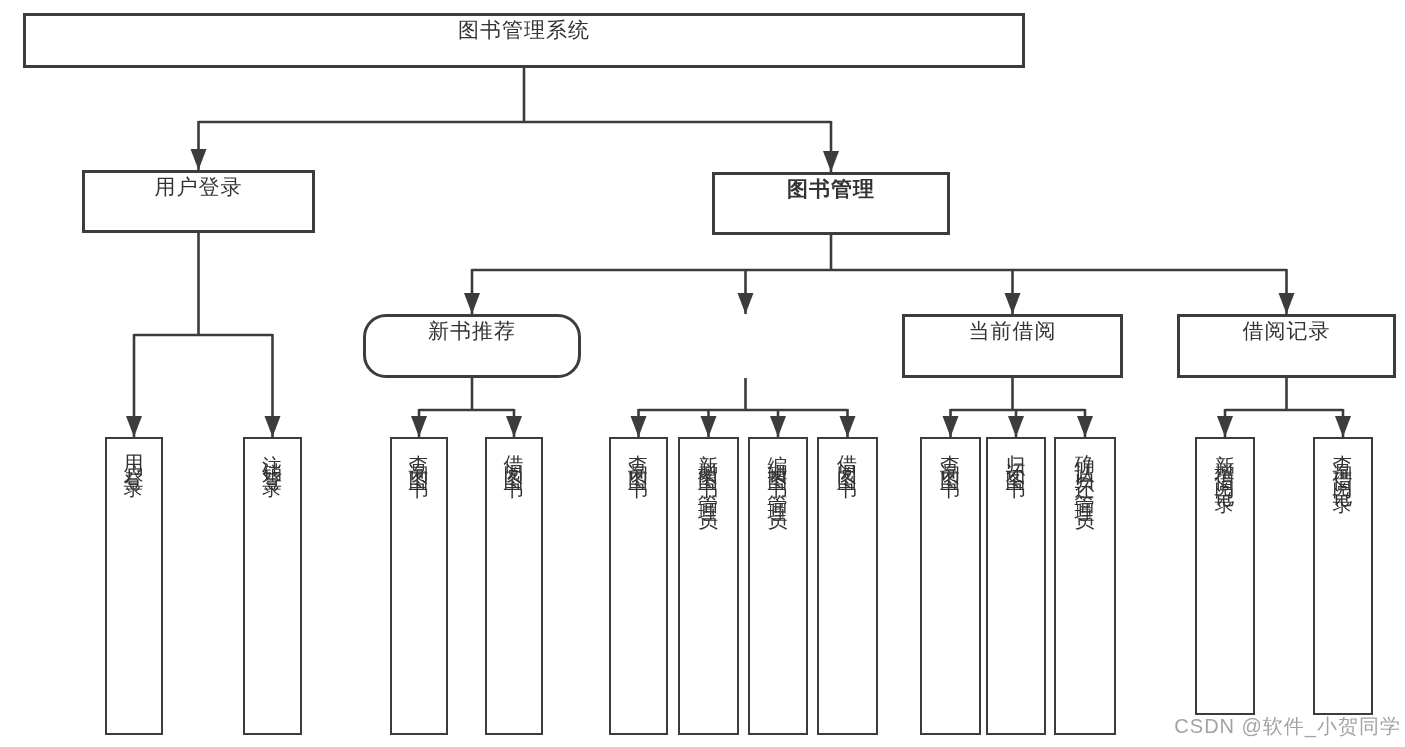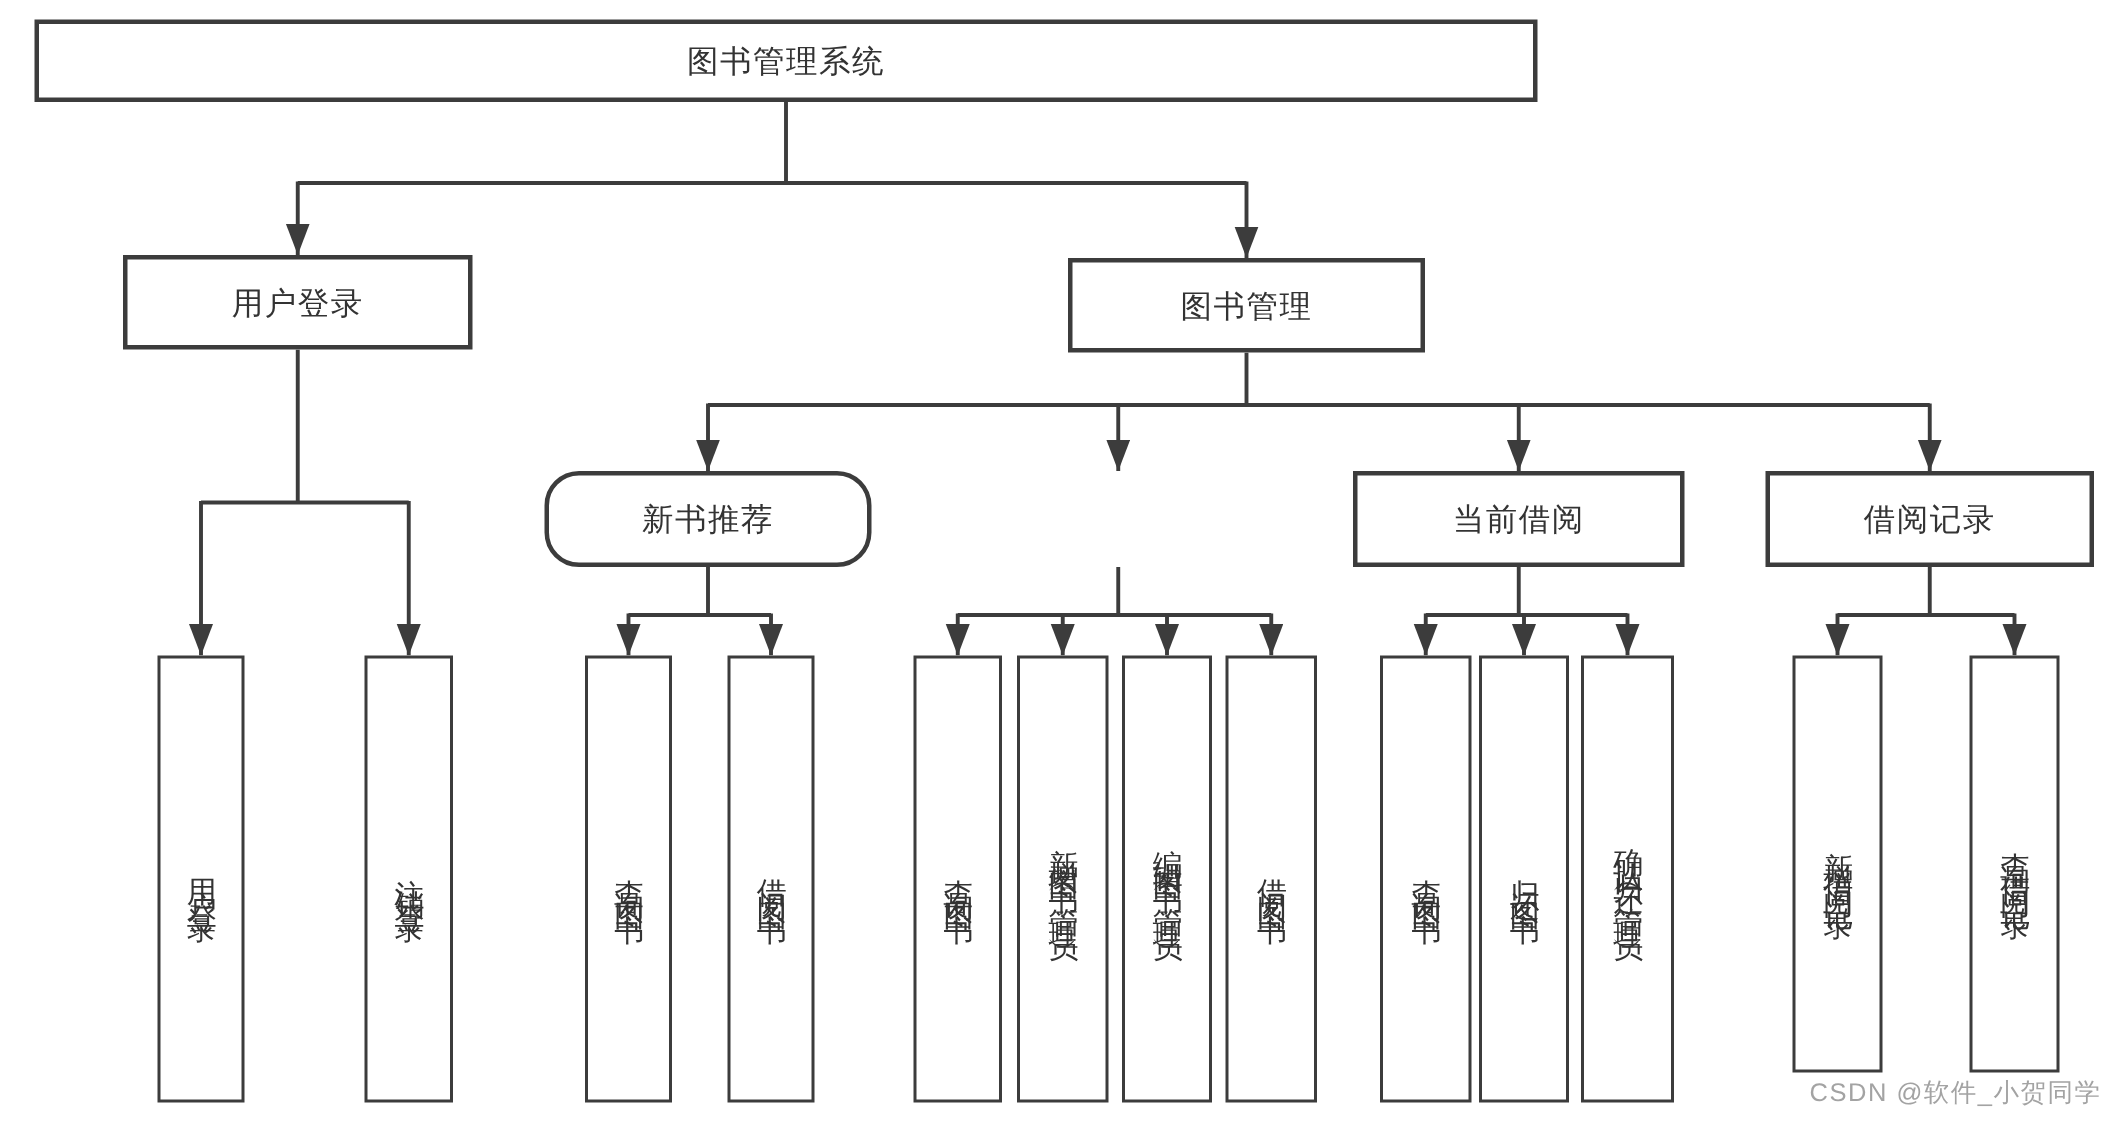--- a/index.html
+++ b/index.html
@@ -35,21 +35,21 @@
   .edges .arrowfill{
     fill:var(--line);
     stroke:none;
   }
   .node{
     position:absolute;
     box-sizing:border-box;
     border:3px solid var(--line);
     background:var(--box_bg);
     display:flex;
-    align-items:center;
+    align-items:flex-start;
     justify-content:center;
     color:var(--text);
   }
   .node .h-label{
     font-size:21px;
     letter-spacing:1px;
     white-space:nowrap;
   }
   .node .v-label{
     writing-mode:vertical-rl;
@@ -58,21 +58,21 @@
     letter-spacing:8px;
     line-height:1.1;
   }
   .leaf{
     border-width:2.5px;
   }
   .watermark{
     position:absolute;
     right:4px;
     bottom:7px;
-    font-size:17px;
+    font-size:20px;
     letter-spacing:1px;
     color:var(--watermark);
     text-shadow:1px 1px 0 #ffffff;
     white-space:nowrap;
     z-index:5;
   }
 </style>
 </head>
 <body>
 
@@ -126,21 +126,21 @@
     <path d="M1343,409 V437" marker-end="url(#arrowhead)"></path>
   </svg>
 
   <div class="node" style="left:23px;top:13px;width:1002px;height:55px;">
     <span class="h-label">图书管理系统</span>
   </div>
 
   <div class="node" style="left:82px;top:170px;width:233px;height:63px;">
     <span class="h-label">用户登录</span>
   </div>
-  <div class="node" style="left:712px;top:172px;width:238px;height:63px;">
+  <div class="node" style="left:712px;top:172px;width:238px;height:63px;font-weight:bold;">
     <span class="h-label">图书管理</span>
   </div>
 
   <div class="node" style="left:363px;top:314px;width:218px;height:64px;border-radius:23px;">
     <span class="h-label">新书推荐</span>
   </div>
   <div class="node" style="left:902px;top:314px;width:221px;height:64px;font-family:Liberation Mono, monospace;">
     <span class="h-label">当前借阅</span>
   </div>
   <div class="node" style="left:1177px;top:314px;width:219px;height:64px;">

